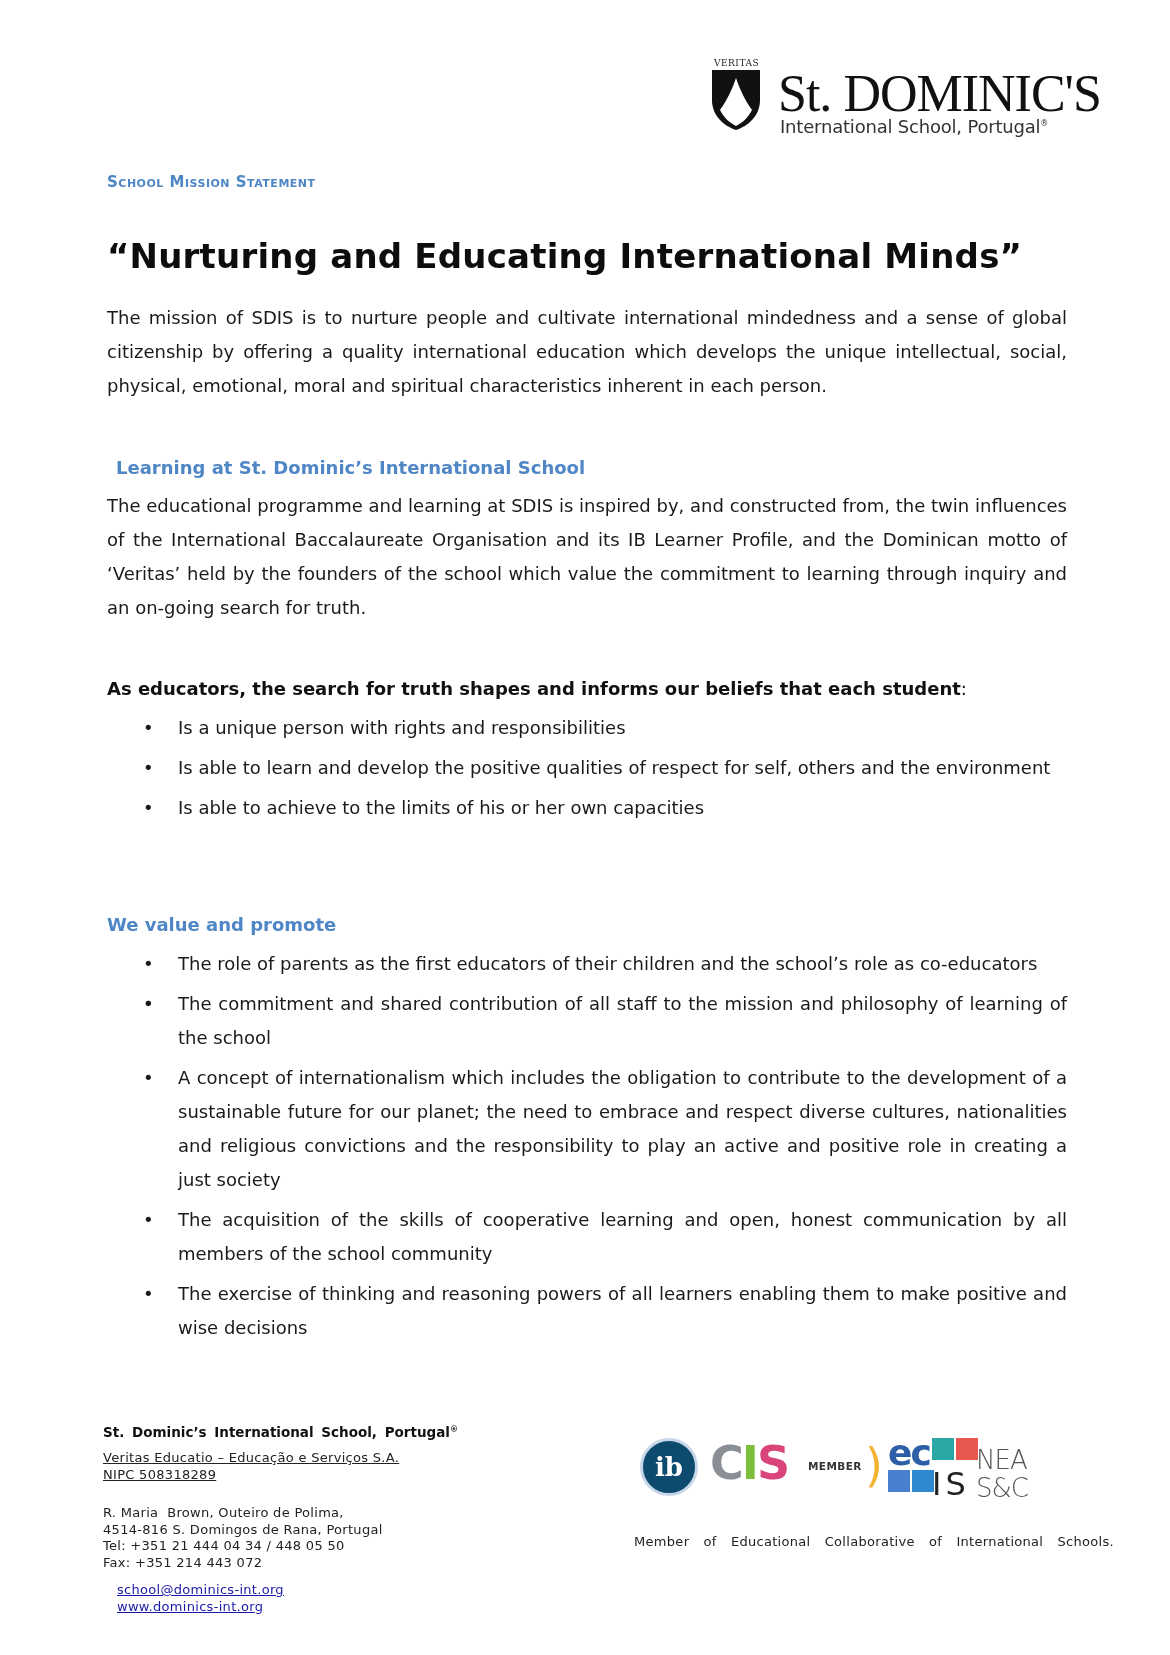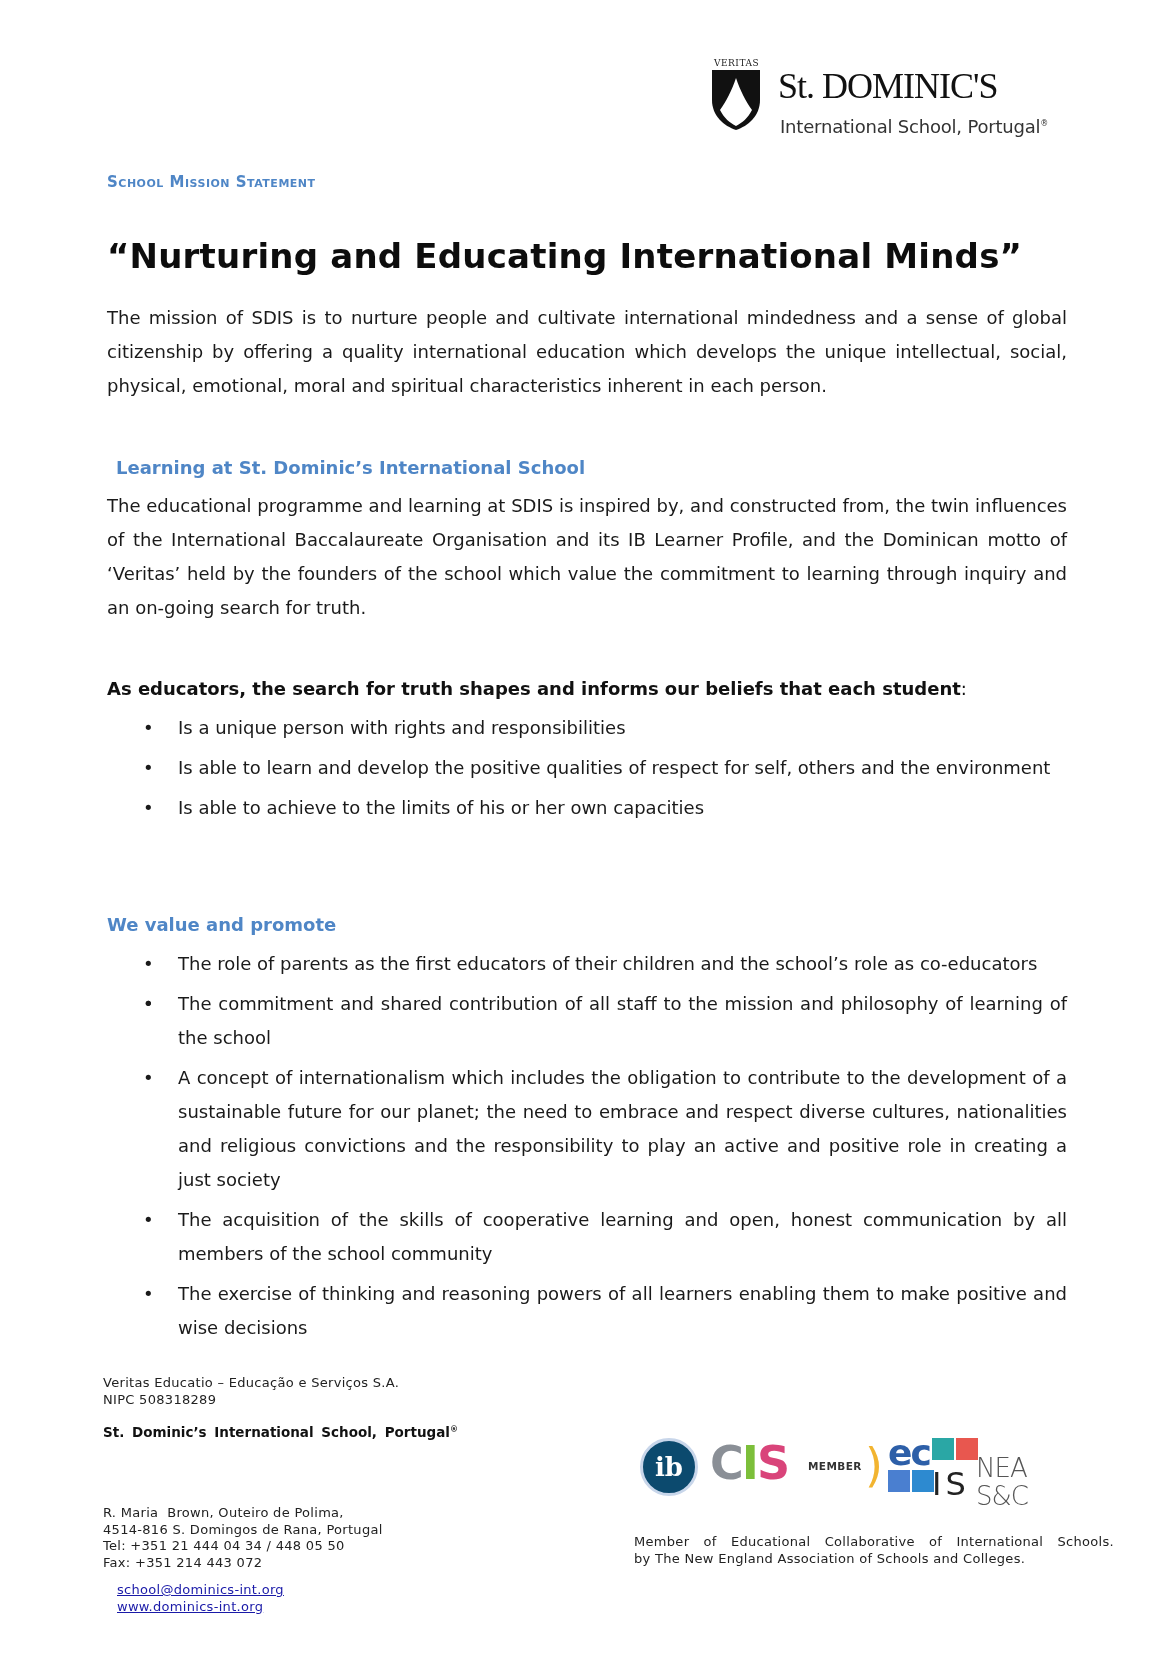--- a/index.html
+++ b/index.html
@@ -5,21 +5,21 @@
   html, body { margin: 0; padding: 0; background: #ffffff; }
   body { width: 1170px; height: 1655px; position: relative; overflow: hidden;
          font-family: "DejaVu Sans", sans-serif; color: #111; }
 
   
   .logo { position: absolute; left: 710px; top: 58px; width: 360px; height: 90px; }
   .logo .shield { position: absolute; left: 0; top: 8px; width: 52px; height: 66px; }
   .logo .veritas { position: absolute; left: 4px; top: 0; font-family: "DejaVu Serif", serif;
                    font-size: 9px; letter-spacing: 0.5px; color: #222; }
   .logo .brand { position: absolute; left: 68px; top: 10px; font-family: "Liberation Serif", serif;
-                 font-size: 36px; letter-spacing: -1px; color: #111; line-height: 1; white-space: nowrap; }
+                 font-size: 52px; letter-spacing: -1px; color: #111; line-height: 1; white-space: nowrap; }
   .logo .sub { position: absolute; left: 70px; top: 58px; font-family: "DejaVu Sans", sans-serif;
                font-size: 18px; color: #333; white-space: nowrap; letter-spacing: -0.2px; }
   .logo .sub sup { font-size: 8px; }
 
   
   .kicker { position: absolute; left: 107px; top: 173px; font-weight: bold; font-size: 15px;
             color: #4f86c6; letter-spacing: 0.5px; font-variant: small-caps; }
   .headline { position: absolute; left: 107px; top: 236px; font-weight: bold; font-size: 34px;
               color: #0d0d0d; white-space: nowrap; letter-spacing: 0.2px; }
 
@@ -48,21 +48,21 @@
         display: flex; align-items: center; justify-content: center; }
   .cis { position: absolute; left: 70px; top: 2px; font-weight: bold; font-size: 46px; line-height: 1;
          letter-spacing: -2px; }
   .cis .c { color: #8a8f96; } .cis .i { color: #7cbf3a; } .cis .s { color: #d9447a; }
   .member { position: absolute; left: 168px; top: 22px; font-weight: bold; font-size: 10.5px; color: #333; letter-spacing: 0.4px; }
   .paren { position: absolute; left: 225px; top: 4px; font-size: 46px; color: #f2b430; line-height: 1; }
   .ecis { position: absolute; left: 248px; top: 0; width: 80px; height: 60px; }
   .ecis .ec { position: absolute; left: 0; top: -6px; font-size: 36px; font-weight: bold; color: #2d5fa8; letter-spacing: -2px; }
   .sq { position: absolute; width: 22px; height: 22px; }
   .ecis .is { position: absolute; left: 44px; top: 30px; font-size: 32px; color: #222; letter-spacing: 4px; line-height: 1; }
-  .neasc { position: absolute; left: 336px; top: 16px; width: 70px; height: 60px; font-family: "DejaVu Sans", sans-serif;
+  .neasc { position: absolute; left: 336px; top: 8px; width: 70px; height: 60px; font-family: "DejaVu Sans", sans-serif;
            font-weight: 200; color: #555; font-size: 26px; line-height: 28px; letter-spacing: -1px; }
 
   .member-text { position: absolute; left: 634px; top: 1510px; width: 480px; font-size: 13px; line-height: 16.5px;
                  color: #222; letter-spacing: 0.3px; margin-top: 24px; }
   .member-text .l1 { display: block; text-align: justify; text-align-last: justify; }
   .member-text .l2, .member-text .l3 { display: block; white-space: nowrap; }
 </style>
 </head>
 <body>
 
@@ -104,21 +104,21 @@
   <li><span class="dot">•</span></li>
   <li><span class="dot">•</span><span>The commitment and shared contribution of all staff to the mission and philosophy of learning of the school</span></li>
   <li><span class="dot">•</span><span>A concept of internationalism which includes the obligation to contribute to the development of a sustainable future for our planet; the need to embrace and respect diverse cultures, nationalities and religious convictions and the responsibility to play an active and positive role in creating a just society</span></li>
   <li><span class="dot">•</span><span>The acquisition of the skills of cooperative learning and open, honest communication by all members of the school community</span></li>
   <li><span class="dot">•</span><span>The exercise of thinking and reasoning powers of all learners enabling them to make positive and wise decisions</span></li>
 </ul>
 
 <div class="f-brand">
   <span>St. Dominic’s International School, Portugal</span><sup>®</sup>
 </div>
-<div class="f-small" style="top:1375px;">
+<div class="f-small" style="top:1450px;text-decoration:underline;">
   <div>Veritas Educatio – Educação e Serviços S.A.</div>
   <div>NIPC 508318289</div>
 </div>
 <div class="f-small" style="top:1505px;">
   <div style="white-space:pre">R. Maria  Brown, Outeiro de Polima,</div>
   <div>4514-816 S. Domingos de Rana, Portugal</div>
   <div>Tel: +351 21 444 04 34 / 448 05 50</div>
   <div>Fax: +351 214 443 072</div>
 </div>
 <div class="f-small" style="top:1582px;">
@@ -142,14 +142,13 @@
     <span class="is">IS</span>
   </div>
   <div class="neasc">
     <div>NEA</div>
     <div>S&amp;C</div>
   </div>
 </div>
 
 <div class="member-text">
   <span class="l1">Member of Educational Collaborative of International Schools.</span>
-  <span class="l3">by The New England Association of Schools and Colleges.</span>
 </div>
 
 </body></html>

